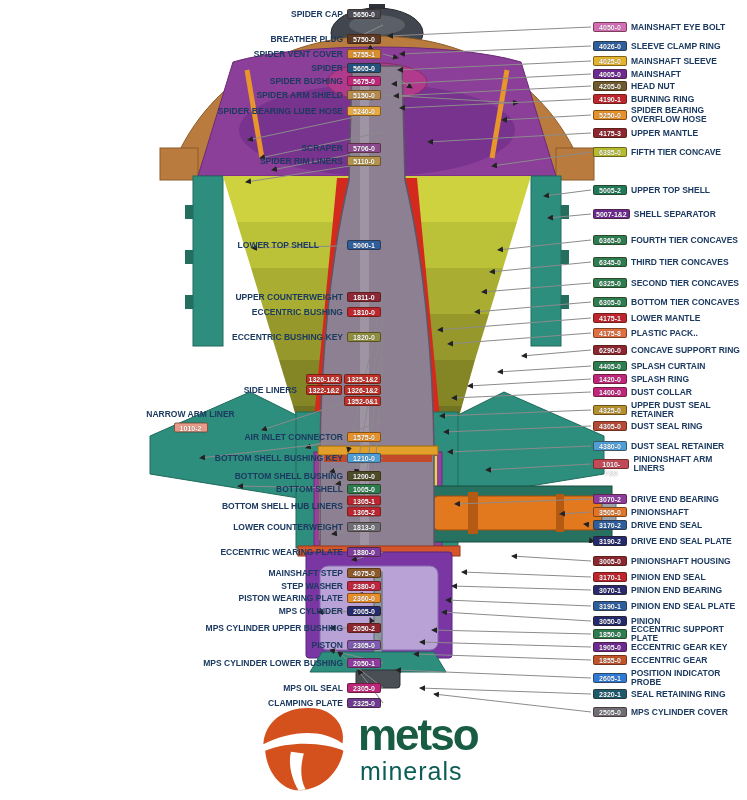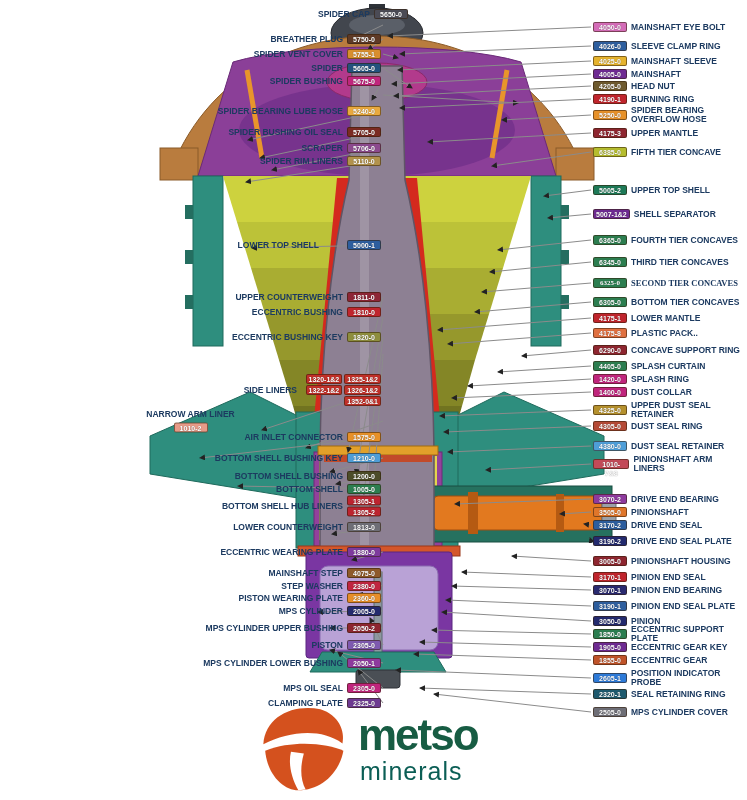--- a/index.html
+++ b/index.html
@@ -171,21 +171,21 @@
       <line x1="591" y1="621" x2="442" y2="612" stroke="#8b8b8b" stroke-width="1" marker-end="url(#ah)"></line>
       <line x1="591" y1="634" x2="432" y2="630" stroke="#8b8b8b" stroke-width="1" marker-end="url(#ah)"></line>
       <line x1="591" y1="647" x2="420" y2="642" stroke="#8b8b8b" stroke-width="1" marker-end="url(#ah)"></line>
       <line x1="591" y1="660" x2="414" y2="654" stroke="#8b8b8b" stroke-width="1" marker-end="url(#ah)"></line>
       <line x1="591" y1="678" x2="396" y2="670" stroke="#8b8b8b" stroke-width="1" marker-end="url(#ah)"></line>
       <line x1="591" y1="694" x2="420" y2="688" stroke="#8b8b8b" stroke-width="1" marker-end="url(#ah)"></line>
       <line x1="591" y1="712" x2="434" y2="694" stroke="#8b8b8b" stroke-width="1" marker-end="url(#ah)"></line>
     </svg>
 
   <div id="labels">
-      <div class="row left" style="top: 14px; padding-left: 27px;">
+      <div class="row left" style="top: 14px;">
         <span class="pname">SPIDER CAP</span>
         <span class="badges">
           <span class="badge" style="background: rgb(75, 75, 85);">5650-0</span>
         </span>
       </div>
       <div class="row left" style="top: 39px;">
         <span class="pname">BREATHER PLUG</span>
         <span class="badges">
           <span class="badge" style="background: rgb(94, 58, 38);">5750-0</span>
         </span>
@@ -201,30 +201,30 @@
         <span class="badges">
           <span class="badge" style="background: rgb(35, 82, 126);">5605-0</span>
         </span>
       </div>
       <div class="row left" style="top: 81px;">
         <span class="pname">SPIDER BUSHING</span>
         <span class="badges">
           <span class="badge" style="background: rgb(192, 37, 125);">5675-0</span>
         </span>
       </div>
+      <div class="row left" style="top: 95px;">
+        <span class="pname">SPIDER ARM SHIELD</span>
+        <span class="badges">
+          <span class="badge" style="background: rgb(181, 138, 78);">5150-0</span>
+        </span>
+      </div>
       <div class="row left" style="top: 111px;">
         <span class="pname">SPIDER BEARING LUBE HOSE</span>
         <span class="badges">
           <span class="badge" style="background: rgb(233, 169, 62);">5240-0</span>
-        </span>
-      </div>
-      <div class="row left" style="top: 132px;">
-        <span class="pname">SPIDER BUSHING OIL SEAL</span>
-        <span class="badges">
-          <span class="badge" style="background: rgb(123, 42, 34);">5705-0</span>
         </span>
       </div>
       <div class="row left" style="top: 148px;">
         <span class="pname">SCRAPER</span>
         <span class="badges">
           <span class="badge" style="background: rgb(140, 74, 142);">5706-0</span>
         </span>
       </div>
       <div class="row left" style="top: 161px;">
         <span class="pname">SPIDER RIM LINERS</span>
@@ -440,21 +440,21 @@
           <span class="badge" style="background: rgb(44, 126, 80);">6365-0</span>
         </span>
         <span class="pname">FOURTH TIER CONCAVES</span>
       </div>
       <div class="row right" style="top: 262px;">
         <span class="badges">
           <span class="badge" style="background: rgb(44, 126, 80);">6345-0</span>
         </span>
         <span class="pname">THIRD TIER CONCAVES</span>
       </div>
-      <div class="row right" style="top: 283px; font-family: Liberation Serif, serif;">
+      <div class="row right" style="top: 283px;">
         <span class="badges">
           <span class="badge" style="background: rgb(44, 126, 80);">6325-0</span>
         </span>
         <span class="pname">SECOND TIER CONCAVES</span>
       </div>
       <div class="row right" style="top: 302px;">
         <span class="badges">
           <span class="badge" style="background: rgb(44, 126, 80);">6305-0</span>
         </span>
         <span class="pname">BOTTOM TIER CONCAVES</span>

